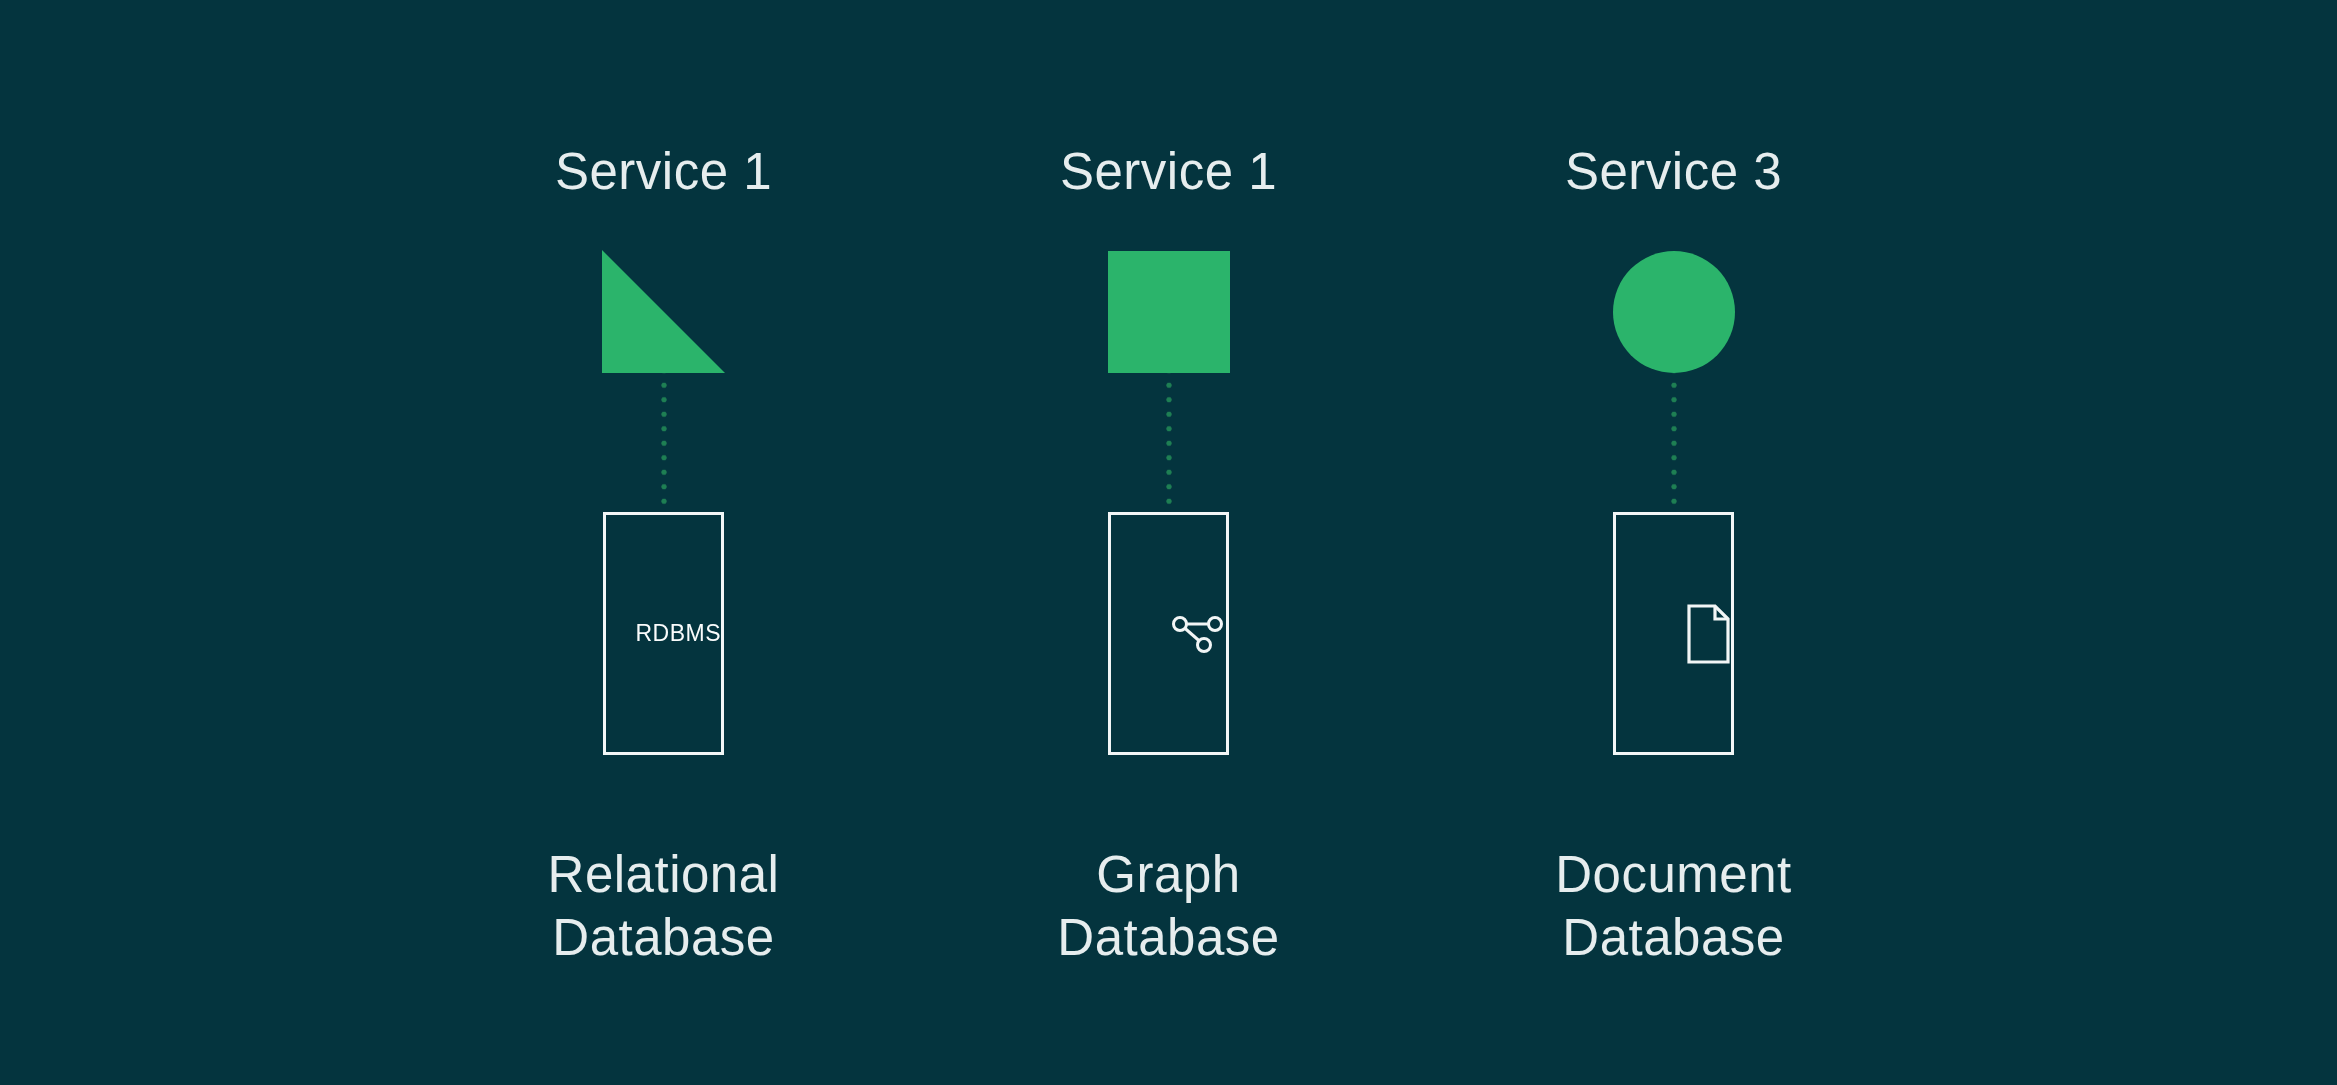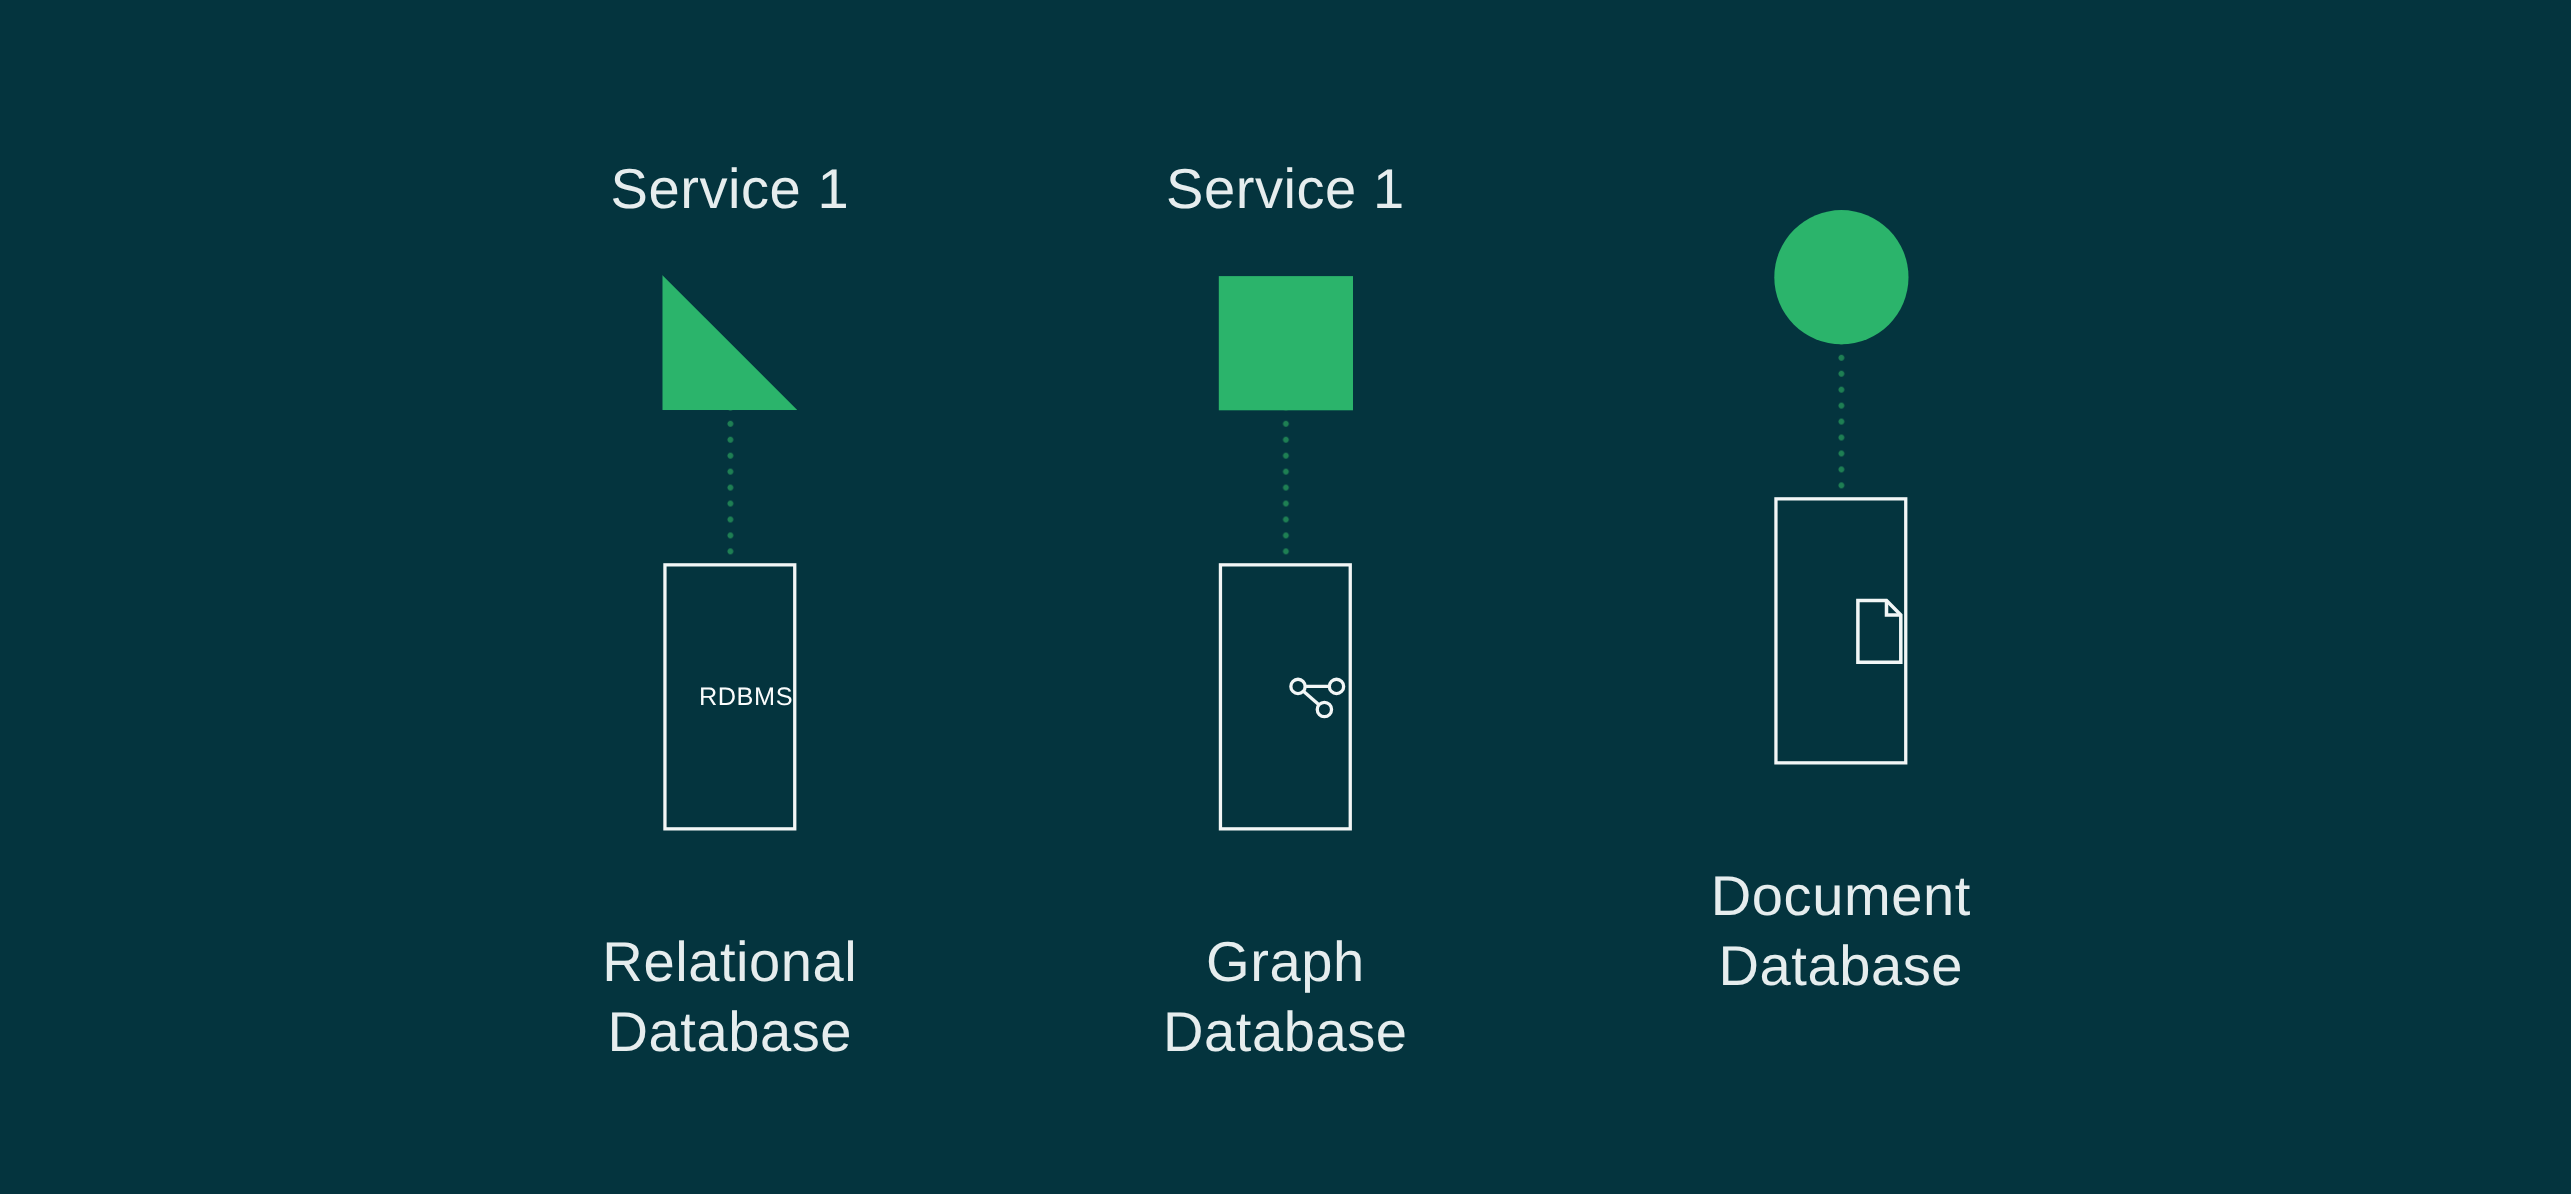--- a/index.html
+++ b/index.html
@@ -123,20 +123,21 @@
         <circle cx="35" cy="32" r="6.5"></circle>
       </svg>
     </div>
     <div class="db-label">
       <span>Graph</span><br>
       <span>Database</span>
     </div>
   </div>
 
   <div class="column">
+    <div class="service-label">Service 3</div>
     <div class="shape-wrap">
       <div class="shape circle"></div>
     </div>
     <div class="connector"></div>
     <div class="db-box">
       <svg class="db-icon" width="46" height="62" viewBox="0 0 46 62" stroke-width="3.2">
         <path d="M4 3 h26 l13 13 v43 h-39 z"></path>
         <path d="M30 3 v13 h13"></path>
       </svg>
     </div>

